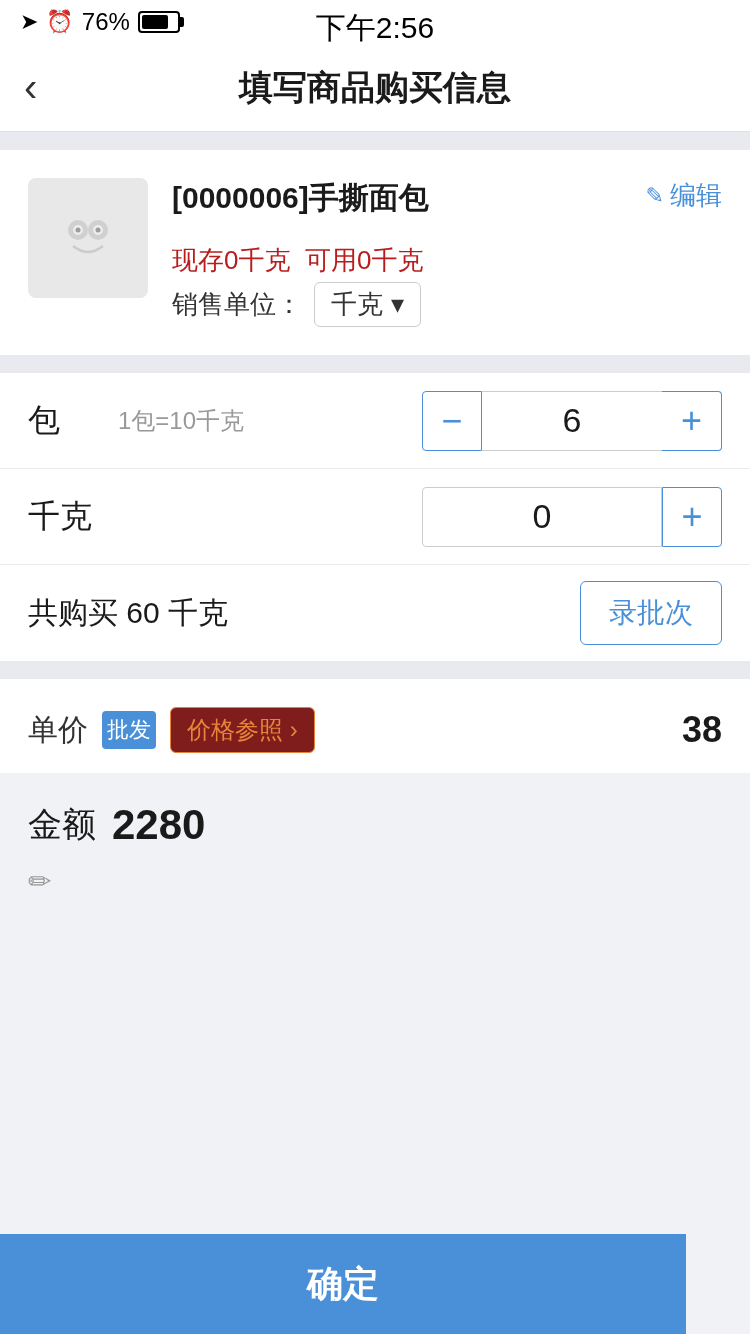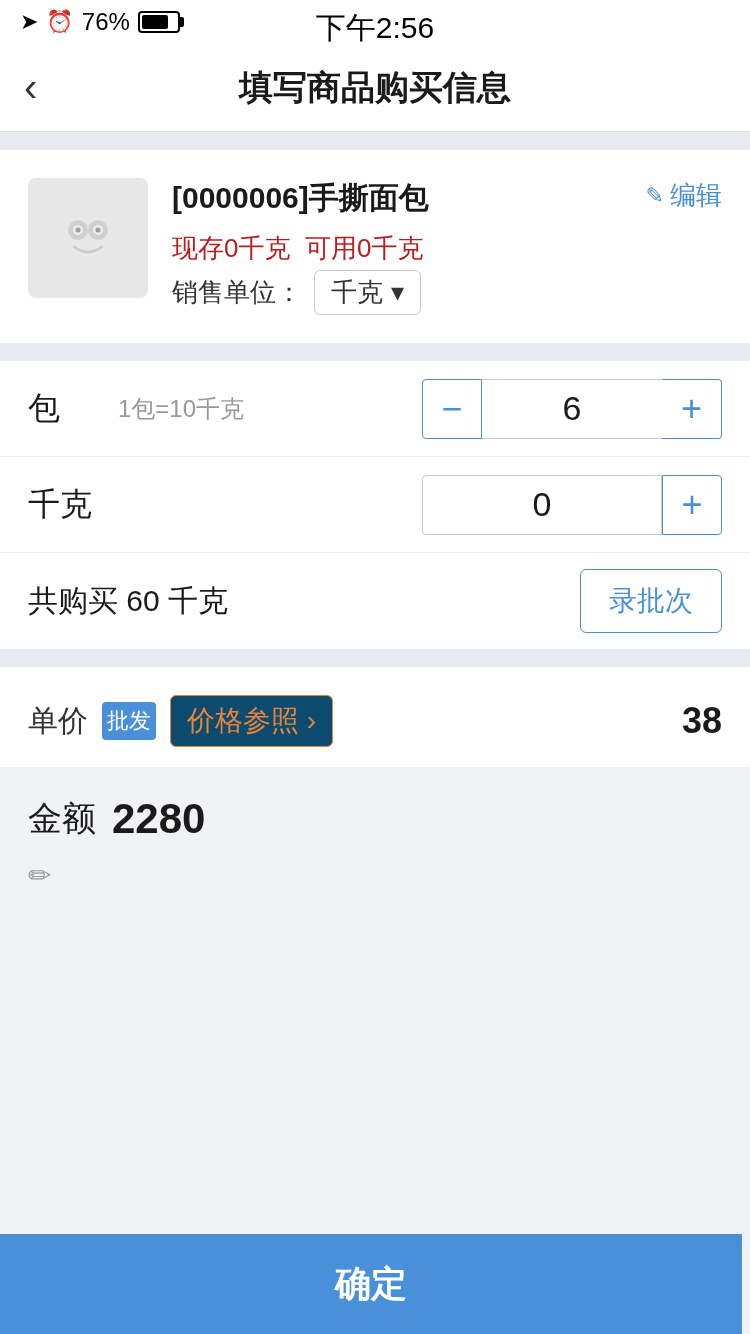--- a/index.html
+++ b/index.html
@@ -130,21 +130,21 @@
       height: 60px;
       opacity: 0.5;
     }
     .product-info {
       flex: 1;
     }
     .product-name {
       font-size: 30px;
       font-weight: 600;
       color: #1a1a1a;
-      margin-bottom: 12px;
+      margin-bottom: 24px;
     }
     .product-stock {
       font-size: 26px;
       color: #b91c1c;
       margin-bottom: 4px;
     }
     .product-unit {
       display: flex;
       align-items: center;
       gap: 12px;
@@ -289,22 +289,22 @@
       background: #4a90d9;
       color: #fff;
       font-size: 22px;
       padding: 4px 5px;
       border-radius: 4px;
       margin-right: 14px;
     }
     .price-ref-btn {
       border: 1.5px solid #e8843a;
       color: #e8843a;
-      background: #0c4a6e;
-      font-size: 28px;
+      background: #7f1d1d;
+      font-size: 24px;
       padding: 6px 16px;
       border-radius: 6px;
       display: flex;
       align-items: center;
       gap: 6px;
       cursor: pointer;
     }
     .price-value {
       margin-left: auto;
       font-size: 36px;
@@ -353,21 +353,21 @@
       background: #f0f2f5;
       flex: 1;
       min-height: 320px;
     }
 
     
     .bottom-btn {
       position: fixed;
       bottom: 0;
       left: 0;
-      width: 742px;
+      width: 686px;
       height: 100px;
       background: #4a90d9;
       display: flex;
       align-items: center;
       justify-content: center;
       cursor: pointer;
     }
     .bottom-btn-text {
       font-size: 36px;
       font-weight: 600;

